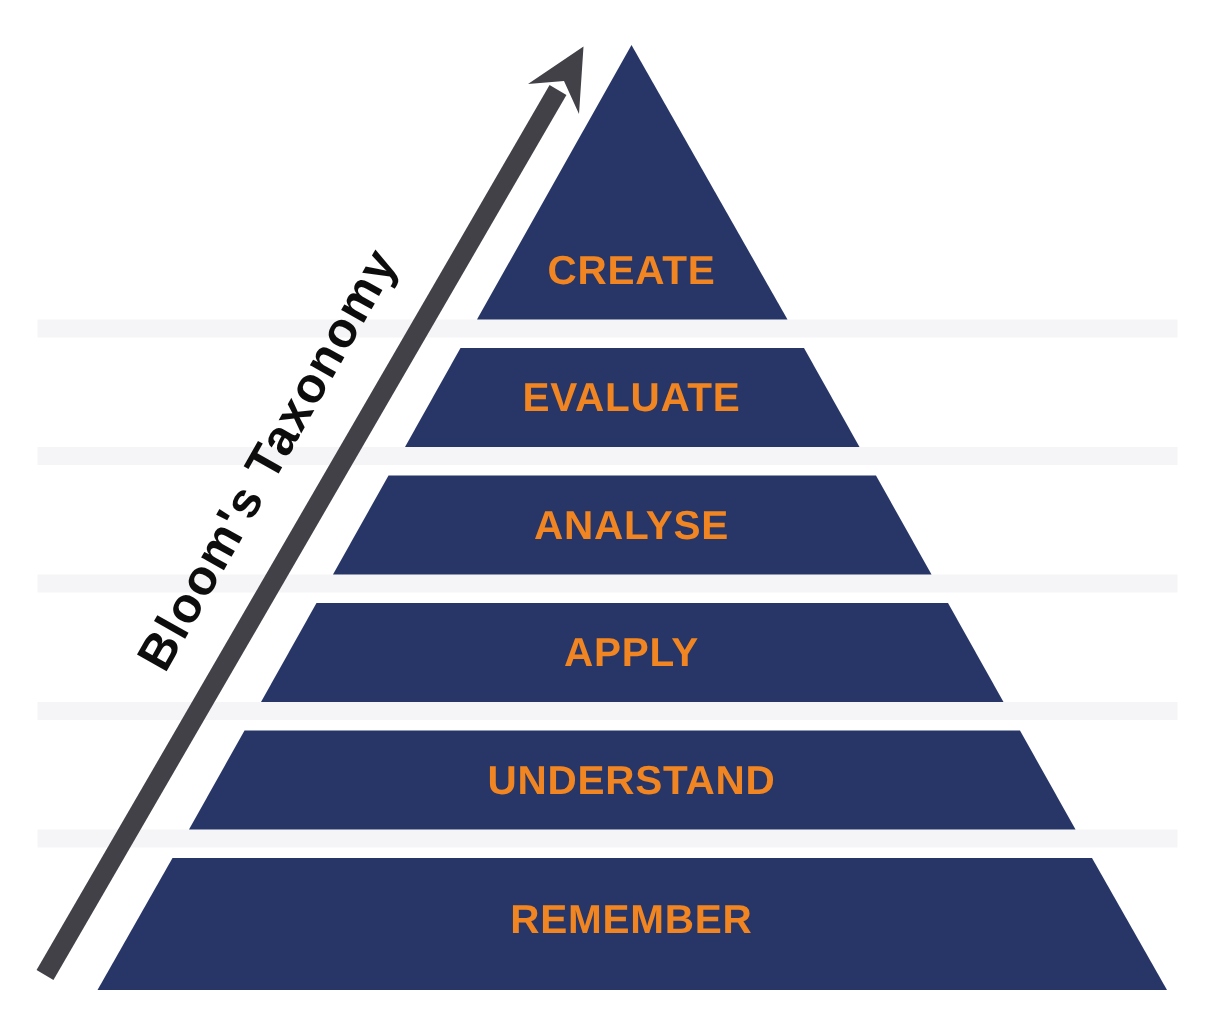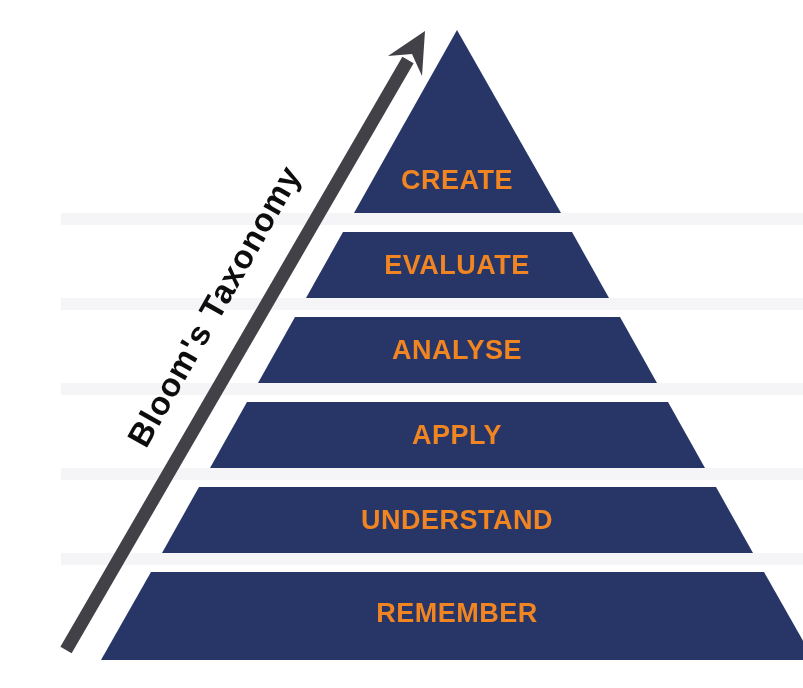--- a/index.html
+++ b/index.html
@@ -8,21 +8,20 @@
     width: 803px;
     height: 688px;
     background: #ffffff;
     overflow: hidden;
     font-family: "Liberation Sans", "DejaVu Sans", sans-serif;
   }
   .stage {
     position: relative;
     width: 686px;
     height: 688px;
-    margin-left: 36px;
   }
   svg { display: block; }
   .row-stripe { fill: #f5f5f7; }
   .level-shape { stroke: none; }
   .level-label {
     font-family: "Liberation Sans", "DejaVu Sans", sans-serif;
     font-weight: bold;
     font-size: 27px;
     letter-spacing: 0.5px;
     text-anchor: middle;

